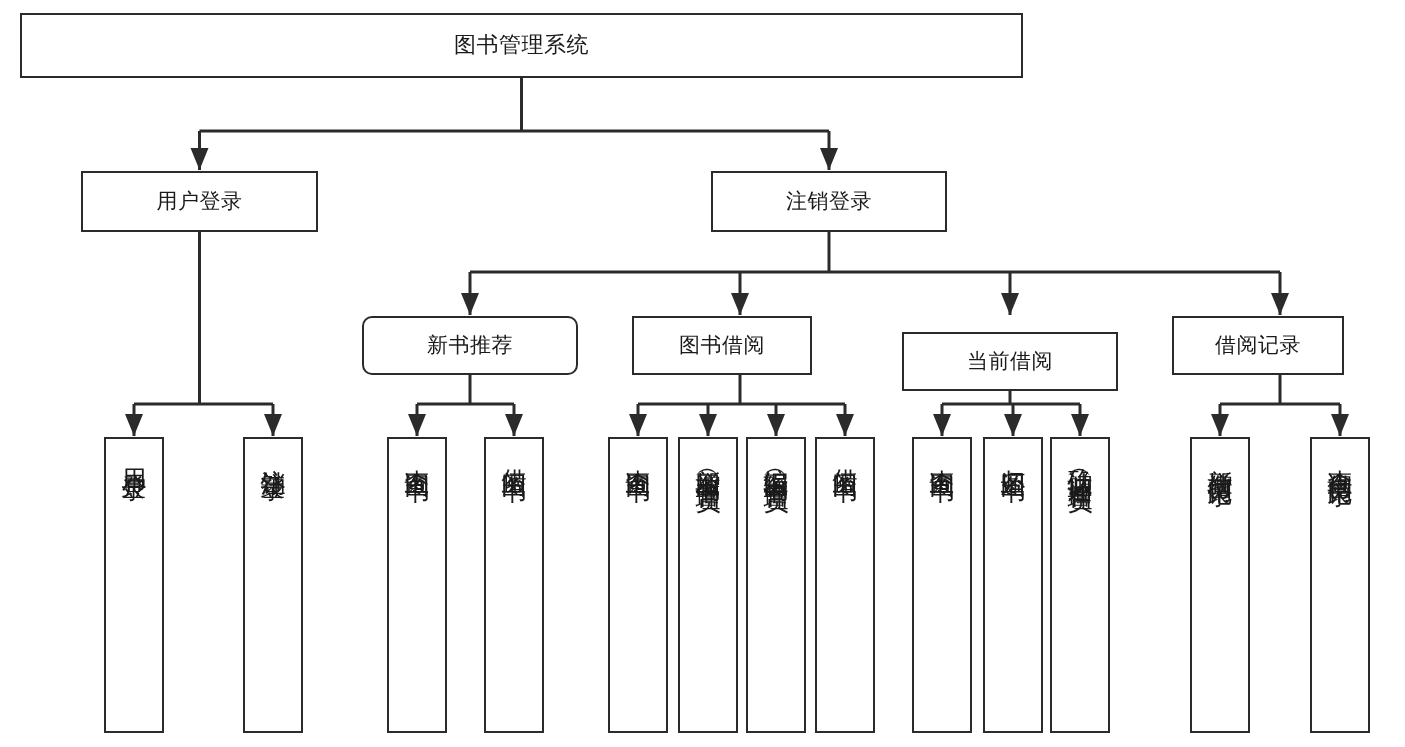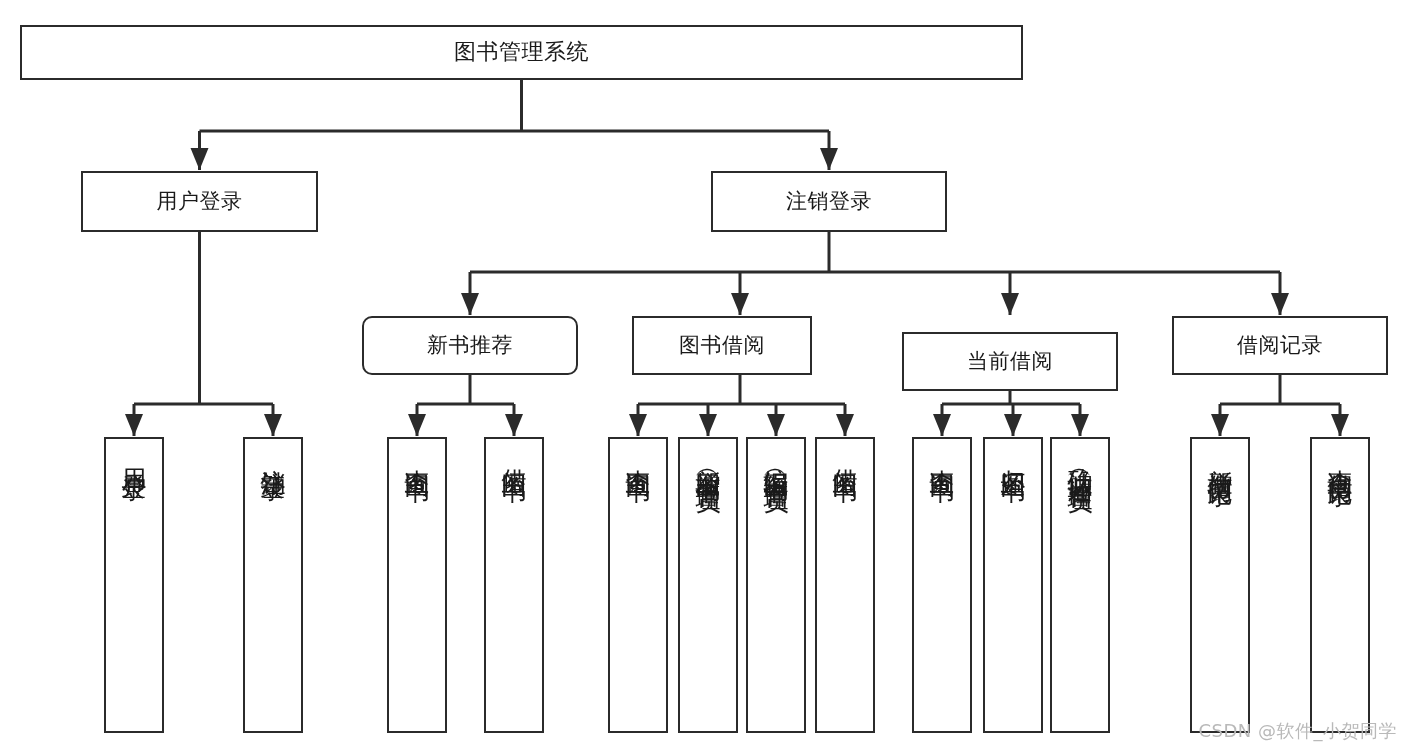--- a/index.html
+++ b/index.html
@@ -127,39 +127,39 @@
       <line x1="1080" y1="404" x2="1080" y2="436" stroke="#2b2b2b" stroke-width="3"></line>
       <polygon points="1071,414 1089,414 1080,436" fill="#2b2b2b"></polygon>
       <line x1="1280" y1="375" x2="1280" y2="404" stroke="#2b2b2b" stroke-width="3"></line>
       <line x1="1220" y1="404" x2="1340" y2="404" stroke="#2b2b2b" stroke-width="3"></line>
       <line x1="1220" y1="404" x2="1220" y2="436" stroke="#2b2b2b" stroke-width="3"></line>
       <polygon points="1211,414 1229,414 1220,436" fill="#2b2b2b"></polygon>
       <line x1="1340" y1="404" x2="1340" y2="436" stroke="#2b2b2b" stroke-width="3"></line>
       <polygon points="1331,414 1349,414 1340,436" fill="#2b2b2b"></polygon>
     </svg>
   <div id="nodes">
-      <div class="node h root" style="left: 20px; top: 25px; width: 1003px; height: 55px; border-color: rgb(43, 43, 43); justify-content: center;">
+      <div class="node h root" style="left: 20px; top: 13px; width: 1003px; height: 65px; border-color: rgb(43, 43, 43); justify-content: center;">
         <span class="label">图书管理系统</span>
       </div>
       <div class="node h" style="left: 81px; top: 171px; width: 237px; height: 61px; border-color: rgb(43, 43, 43);">
         <span class="label">用户登录</span>
       </div>
       <div class="node h" style="left: 711px; top: 171px; width: 236px; height: 61px; border-color: rgb(43, 43, 43);">
         <span class="label">注销登录</span>
       </div>
       <div class="node h" style="left: 362px; top: 316px; width: 216px; height: 59px; border-color: rgb(43, 43, 43); border-radius: 10px;">
         <span class="label">新书推荐</span>
       </div>
       <div class="node h" style="left: 632px; top: 316px; width: 180px; height: 59px; border-color: rgb(43, 43, 43);">
         <span class="label">图书借阅</span>
       </div>
       <div class="node h" style="left: 902px; top: 316px; width: 216px; height: 59px; border-color: rgb(43, 43, 43); margin-top: 16px;">
         <span class="label">当前借阅</span>
       </div>
-      <div class="node h" style="left: 1172px; top: 316px; width: 216px; height: 59px; border-color: rgb(43, 43, 43);">
+      <div class="node h" style="left: 1172px; top: 316px; width: 172px; height: 59px; border-color: rgb(43, 43, 43);">
         <span class="label">借阅记录</span>
       </div>
       <div class="node v" style="left: 104px; top: 437px; width: 60px; height: 296px; border-color: rgb(43, 43, 43);">
         <span class="label">用户登录</span>
       </div>
       <div class="node v" style="left: 243px; top: 437px; width: 60px; height: 296px; border-color: rgb(43, 43, 43);">
         <span class="label">注销登录</span>
       </div>
       <div class="node v" style="left: 387px; top: 437px; width: 60px; height: 296px; border-color: rgb(43, 43, 43);">
         <span class="label">查询图书</span>
@@ -188,14 +188,13 @@
       <div class="node v" style="left: 1050px; top: 437px; width: 60px; height: 296px; border-color: rgb(43, 43, 43);">
         <span class="label">确认归还（管理员）</span>
       </div>
       <div class="node v" style="left: 1190px; top: 437px; width: 60px; height: 296px; border-color: rgb(43, 43, 43);">
         <span class="label">新增借阅记录</span>
       </div>
       <div class="node v" style="left: 1310px; top: 437px; width: 60px; height: 296px; border-color: rgb(43, 43, 43);">
         <span class="label">查询借阅记录</span>
       </div>
     </div>
-  <div id="watermark" style="color: rgb(185, 185, 185);">CSDN @软件_小贺同学</div>
 </div>
 
 </body></html>

